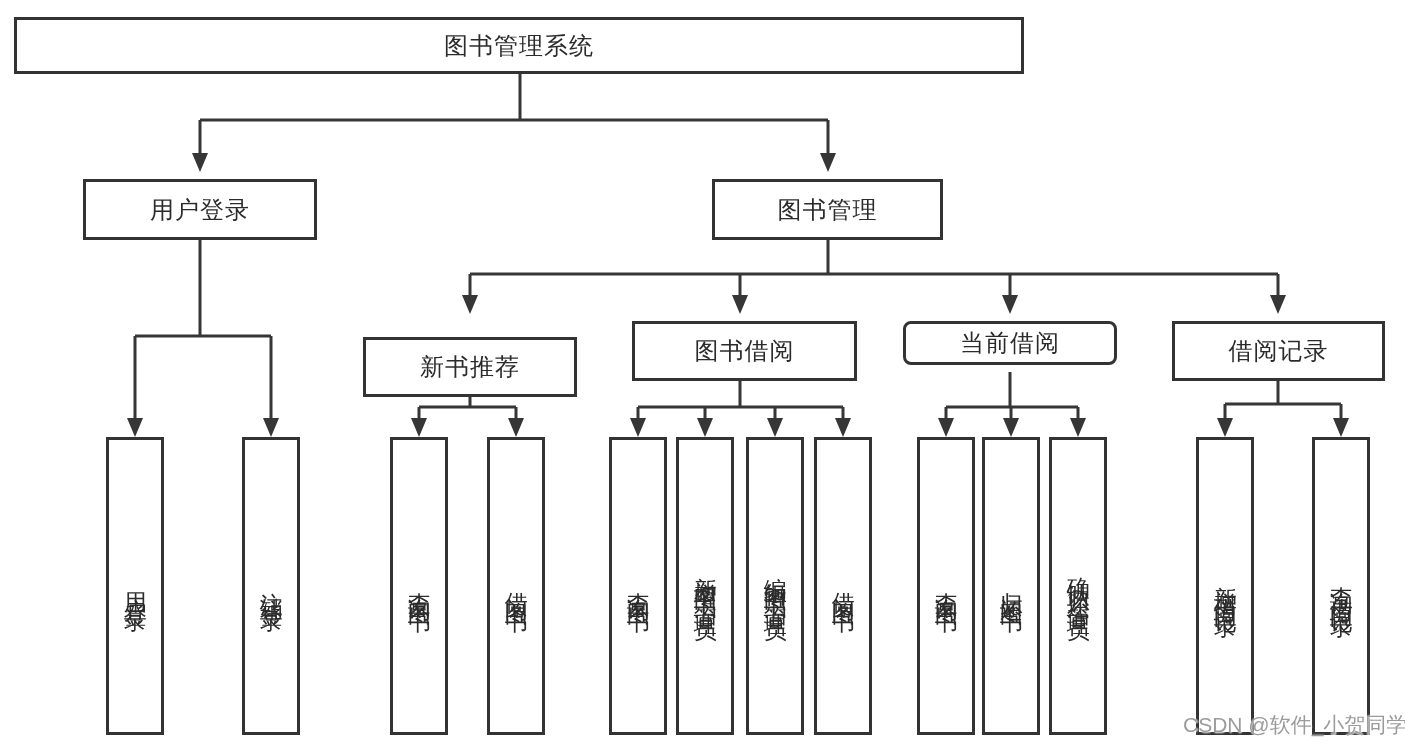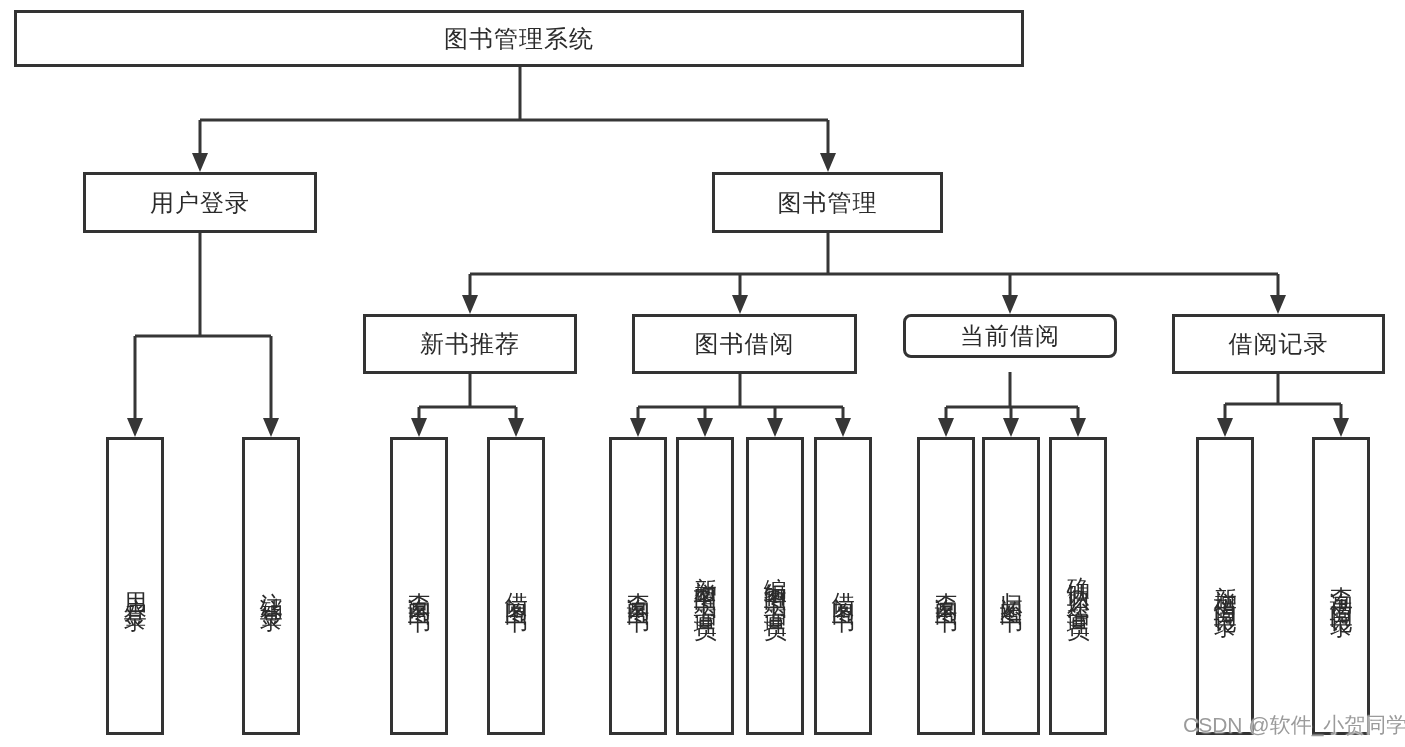--- a/index.html
+++ b/index.html
@@ -23,20 +23,21 @@
     box-sizing: border-box;
     border: 3px solid #333333;
     background: #ffffff;
     display: flex;
     align-items: center;
     justify-content: center;
     font-size: 24px;
     letter-spacing: 1px;
     color: #2b2b2b;
     white-space: nowrap;
+    margin-top: 7px;
   }
   .vbox {
     position: absolute;
     box-sizing: border-box;
     border: 3px solid #333333;
     background: #ffffff;
     display: flex;
     align-items: center;
     justify-content: center;
   }
@@ -68,21 +69,21 @@
   <svg id="connectors" width="1405" height="747" viewBox="0 0 1405 747" xmlns="http://www.w3.org/2000/svg">
     <path id="connector-lines" d="M520 62 V120 M200 120 H828 M200 120 V157 M828 120 V157 M200 231 V336 M135 336 H271 M135 336 V422 M271 336 V422 M828 231 V274 M470 274 H1278 M470 274 V299 M740 274 V299 M1010 274 V299 M1278 274 V299 M470 372 V407 M419 407 H516 M419 407 V422 M516 407 V422 M740 372 V407 M638 407 H843 M638 407 V422 M705 407 V422 M775 407 V422 M843 407 V422 M1010 372 V407 M946 407 H1078 M946 407 V422 M1011 407 V422 M1078 407 V422 M1278 372 V404 M1225 404 H1341 M1225 404 V422 M1341 404 V422" stroke="#363636" stroke-width="3" fill="none"></path>
     <path id="connector-arrowheads" d="M192 153 L208 153 L200 172 Z M820 153 L836 153 L828 172 Z M127 418 L143 418 L135 437 Z M263 418 L279 418 L271 437 Z M462 295 L478 295 L470 314 Z M732 295 L748 295 L740 314 Z M1002 295 L1018 295 L1010 314 Z M1270 295 L1286 295 L1278 314 Z M411 418 L427 418 L419 437 Z M508 418 L524 418 L516 437 Z M630 418 L646 418 L638 437 Z M697 418 L713 418 L705 437 Z M767 418 L783 418 L775 437 Z M835 418 L851 418 L843 437 Z M938 418 L954 418 L946 437 Z M1003 418 L1019 418 L1011 437 Z M1070 418 L1086 418 L1078 437 Z M1217 418 L1233 418 L1225 437 Z M1333 418 L1349 418 L1341 437 Z" fill="#363636" stroke="none"></path>
   </svg>
 
   <div class="box" style="left:14px; top:10px; width:1010px; height:57px;">图书管理系统</div>
 
   <div class="box" style="left:83px; top:172px; width:234px; height:61px;">用户登录</div>
   <div class="box" style="left:712px; top:172px; width:231px; height:61px;">图书管理</div>
 
-  <div class="box" style="left:363px; top:314px; width:214px; height:60px;">新书推荐</div>
+  <div class="box" style="left:363px; top:330px; width:214px; height:60px;">新书推荐</div>
   <div class="box" style="left:632px; top:314px; width:225px; height:60px;">图书借阅</div>
   <div class="box" style="left:903px; top:314px; width:214px; height:44px;border-radius:8px;">当前借阅</div>
   <div class="box" style="left:1172px; top:314px; width:213px; height:60px;text-align:right;">借阅记录</div>
 
   <div class="vbox" style="left:106px; top:437px; width:58px; height:298px;">
     <span>用户登录</span>
   </div>
   <div class="vbox" style="left:242px; top:437px; width:58px; height:298px;">
     <span>注销登录</span>
   </div>

